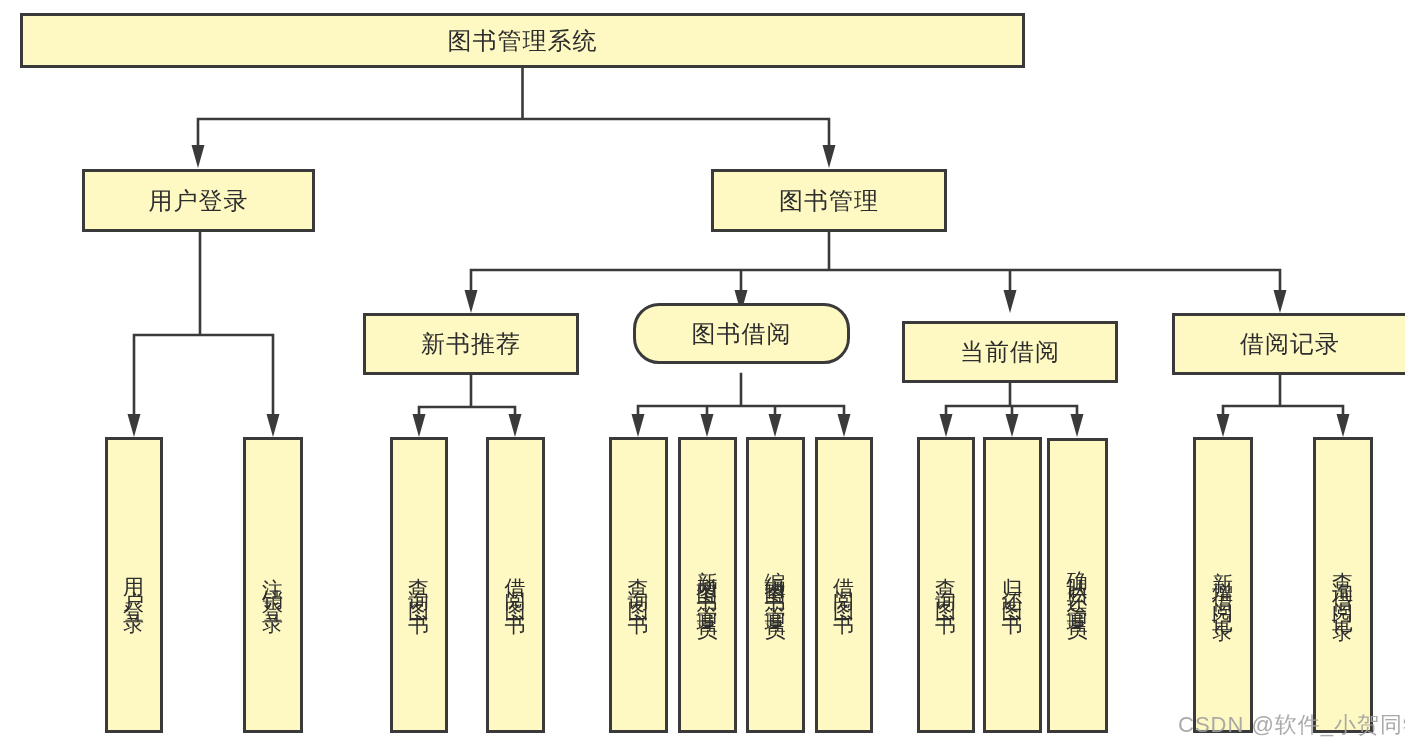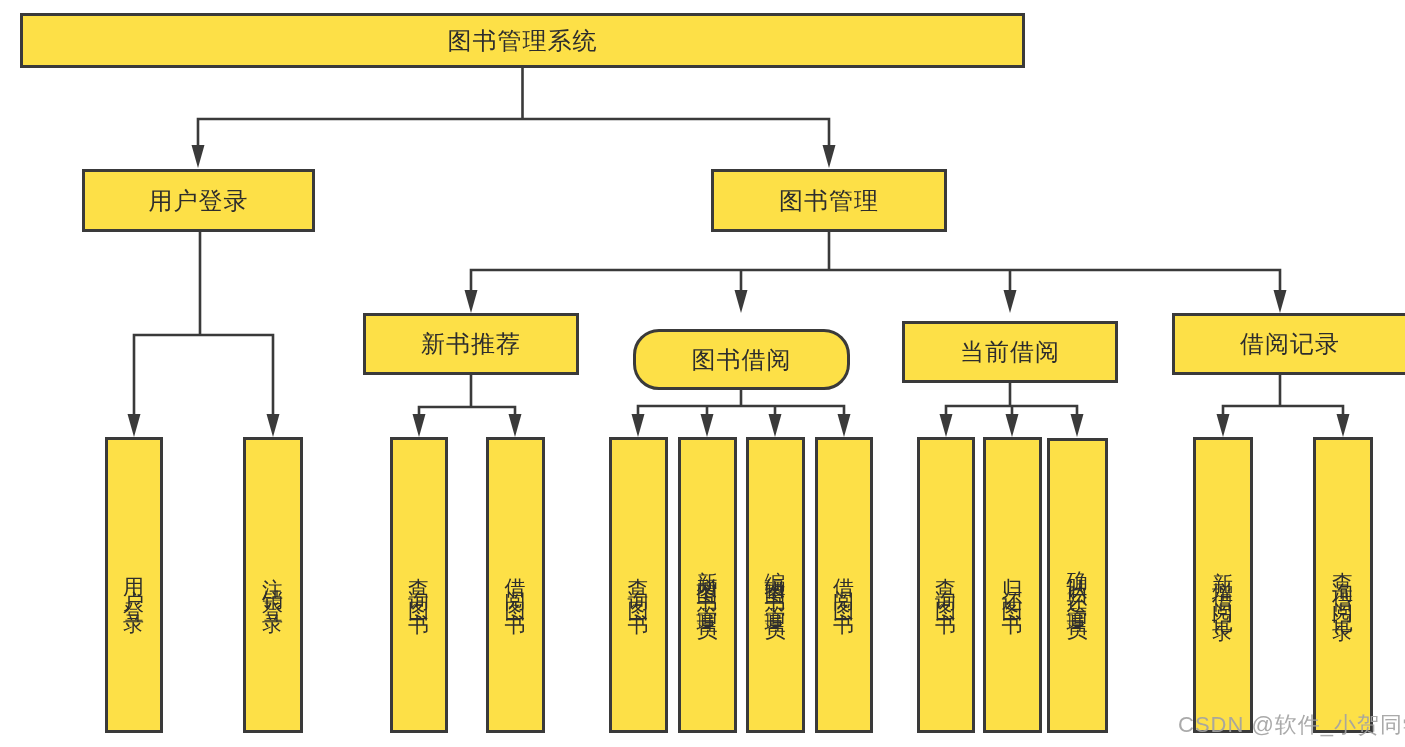--- a/index.html
+++ b/index.html
@@ -5,21 +5,21 @@
   html,body{margin:0;padding:0;background:#ffffff;}
   body{
     width:1405px;height:747px;position:relative;overflow:hidden;
     font-family:"Liberation Sans","DejaVu Sans",sans-serif;
     color:#2d2d2d;
   }
   #canvas{position:absolute;inset:0;width:1405px;height:747px;}
   #connectors{position:absolute;left:0;top:0;z-index:1;}
   .box{
     position:absolute;z-index:2;box-sizing:border-box;
-    background:#fde047;border:3px solid #3a3a3a;
+    background:#fef9c3;border:3px solid #3a3a3a;
     display:flex;align-items:center;justify-content:center;
   }
   .hlabel{font-size:24px;letter-spacing:1px;white-space:nowrap;}
   .root{border-width:3px;}
   .vtext{
     writing-mode:vertical-rl;text-orientation:mixed;
     font-size:21px;letter-spacing:12px;line-height:1;white-space:nowrap;
   }
   .vtext.mid{letter-spacing:10px;}
   .vtext.tight{letter-spacing:7px;}
@@ -73,21 +73,21 @@
   <div class="box" style="left:82px;top:169px;width:233px;height:63px;">
     <span class="hlabel">用户登录</span>
   </div>
   <div class="box" style="left:711px;top:169px;width:236px;height:63px;">
     <span class="hlabel">图书管理</span>
   </div>
 
   <div class="box" style="left:363px;top:313px;width:216px;height:62px;">
     <span class="hlabel">新书推荐</span>
   </div>
-  <div class="box" style="left:633px;top:329px;width:217px;height:61px;border-radius:26px;">
+  <div class="box" style="left:633px;top:303px;width:217px;height:61px;border-radius:26px;">
     <span class="hlabel">图书借阅</span>
   </div>
   <div class="box" style="left:902px;top:313px;width:216px;height:62px;margin-top:8px;">
     <span class="hlabel">当前借阅</span>
   </div>
   <div class="box" style="left:1172px;top:313px;width:236px;height:62px;">
     <span class="hlabel">借阅记录</span>
   </div>
 
   <div class="box" style="left:105px;top:437px;width:58px;height:296px;">

